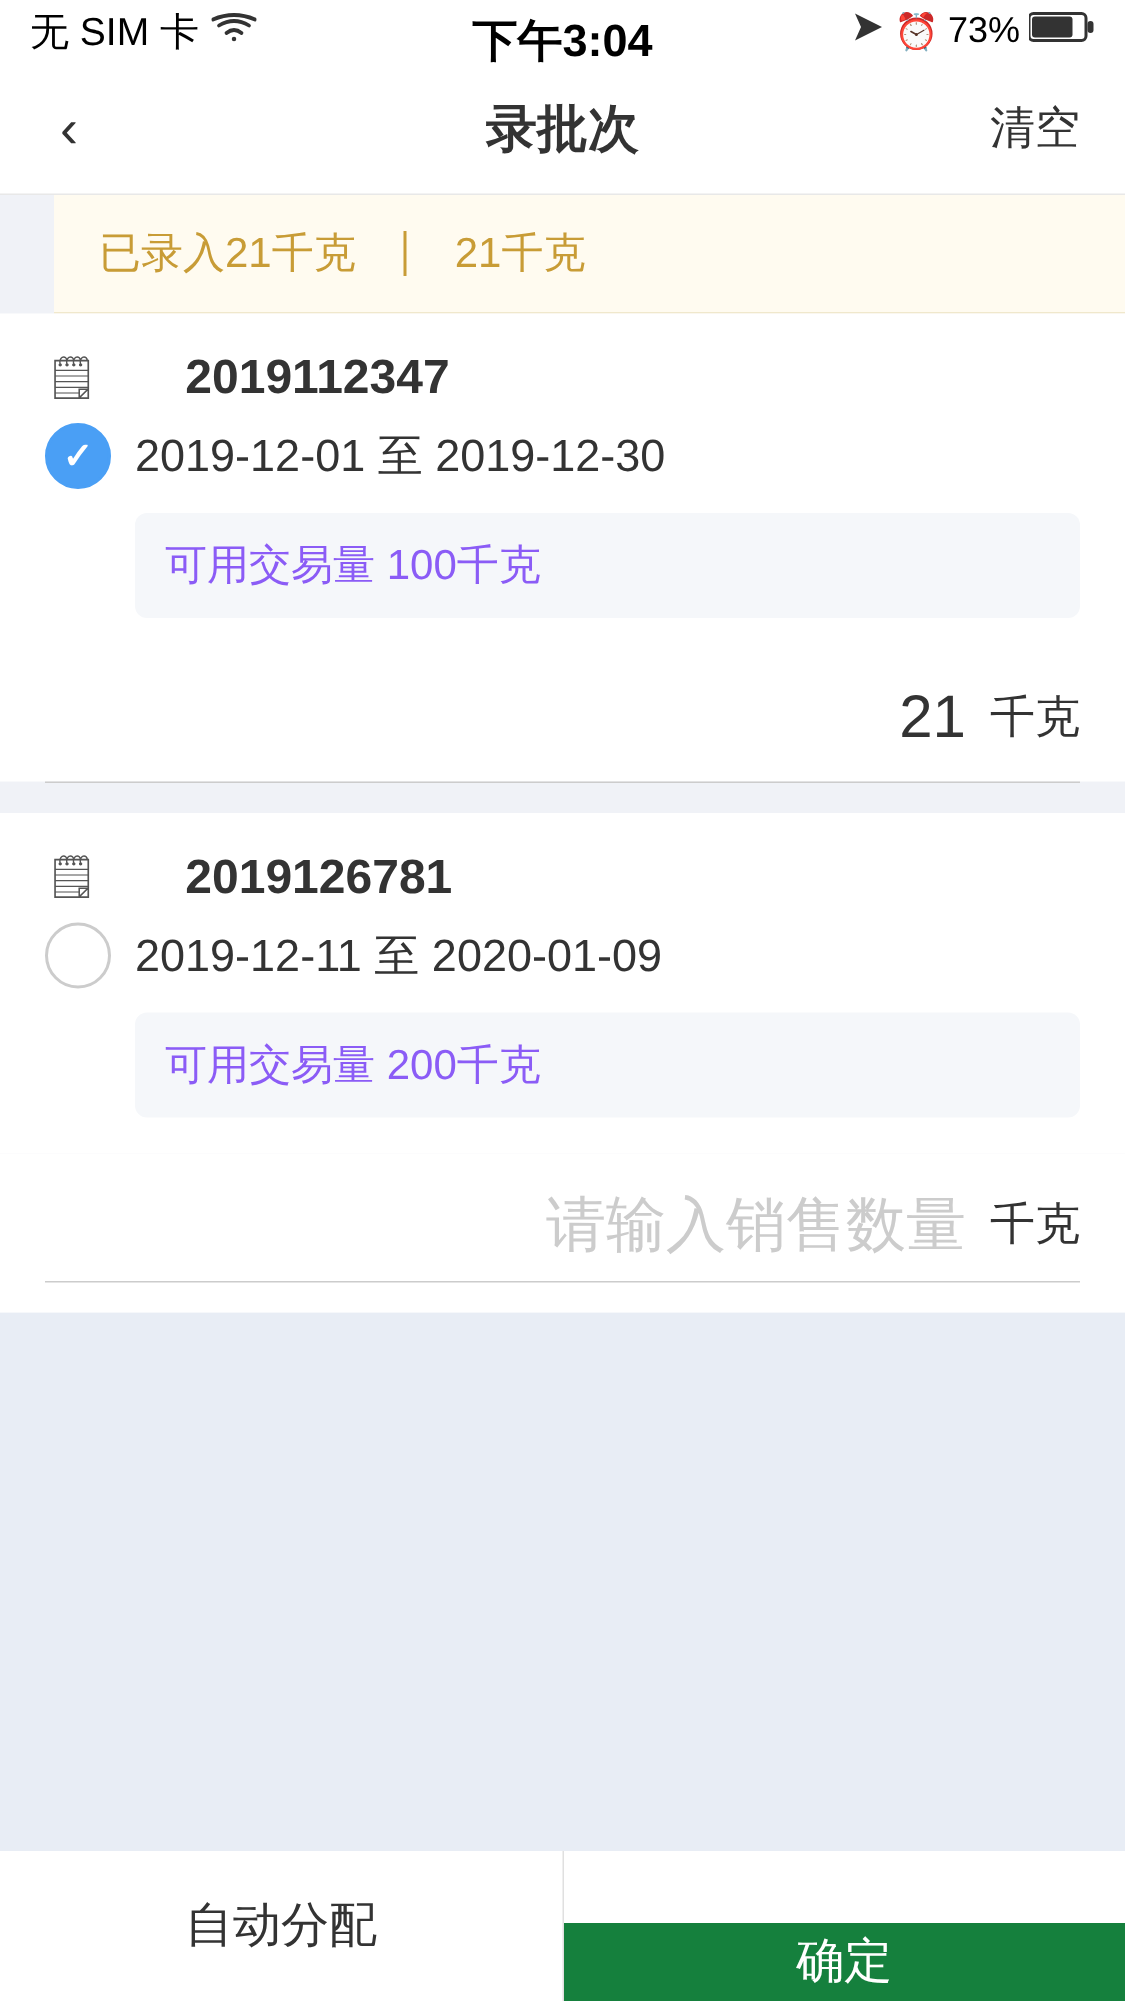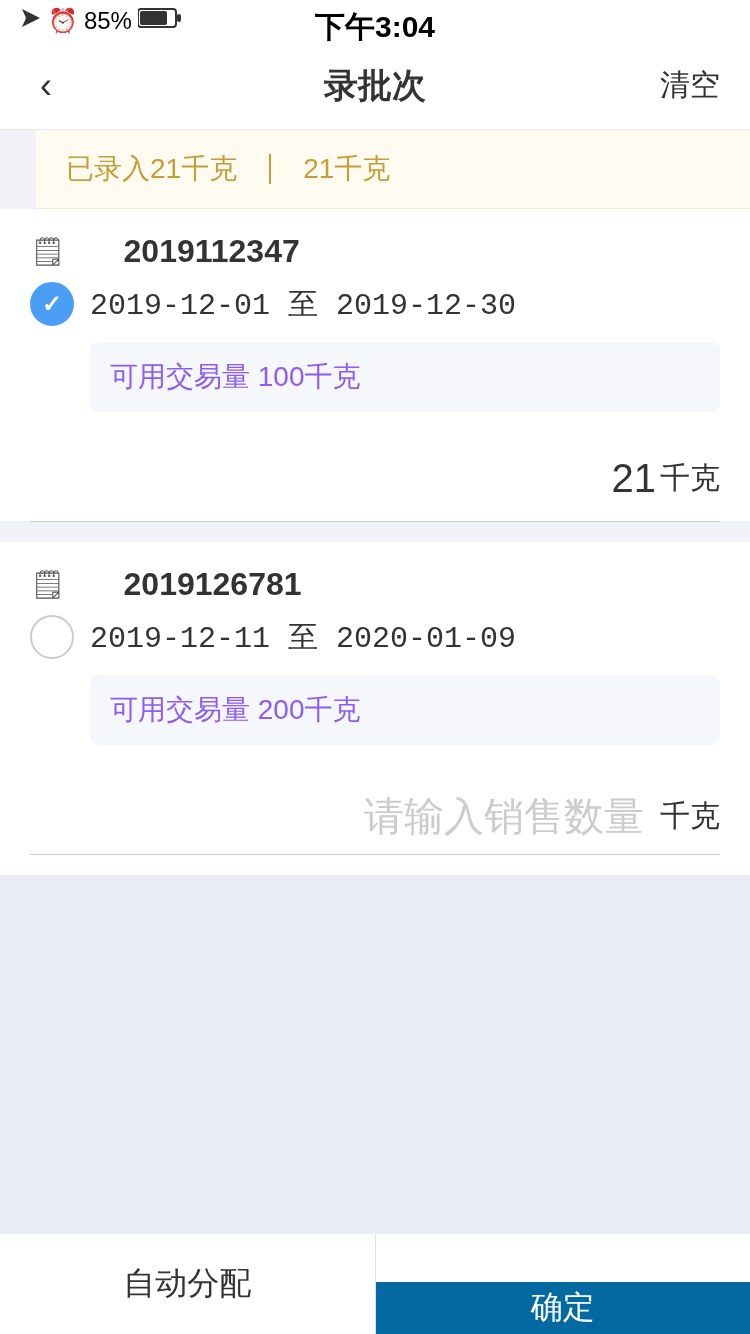--- a/index.html
+++ b/index.html
@@ -145,39 +145,38 @@
     }
     .radio-circle.checked::after {
       content: '✓';
       color: white;
       font-size: 24px;
       font-weight: bold;
     }
     .batch-date {
       font-size: 30px;
       color: #333;
-      font-family: Liberation Mono, monospace;
     }
     .available-qty {
       background: #f5f7fa;
       border-radius: 8px;
       padding: 16px 20px;
       font-size: 28px;
       color: #8b5cf6;
       margin-left: 60px;
     }
 
     
     .qty-row {
       display: flex;
       align-items: center;
       justify-content: flex-end;
       padding: 20px 30px;
       background: #fff;
-      gap: 4px;
+      gap: 16px;
     }
     .qty-value {
       font-size: 40px;
       font-weight: 500;
       color: #333;
     }
     .qty-unit {
       font-size: 30px;
       color: #333;
     }
@@ -226,21 +225,21 @@
       cursor: pointer;
       border-right: 1px solid #e0e0e0;
     }
     .btn-confirm {
       flex: 1;
       display: flex;
       align-items: center;
       justify-content: center;
       font-size: 32px;
       color: #fff;
-      background: #0369a1;
+      background: #15803d;
       border: none;
       cursor: pointer;
       margin-top: 48px;
     }
 
     
     .input-area-row {
       position: relative;
       padding: 20px 30px;
       background: #fff;
@@ -251,29 +250,40 @@
       justify-content: flex-end;
       gap: 16px;
       border-bottom: 1px solid #ccc;
       padding-bottom: 10px;
     }
   </style>
 </head>
 <body>
 
 <div class="status-bar">
+  <div class="status-left">
+    <span>无 SIM 卡</span>
+    <span>
+      <svg width="30" height="22" viewBox="0 0 30 22" fill="none">
+        <path d="M15 18 L15 18" stroke="#333" stroke-width="3" stroke-linecap="round"></path>
+        <path d="M10 14 Q15 10 20 14" stroke="#333" stroke-width="2.5" fill="none" stroke-linecap="round"></path>
+        <path d="M5 9 Q15 3 25 9" stroke="#333" stroke-width="2.5" fill="none" stroke-linecap="round"></path>
+        <path d="M1 5 Q15 -1 29 5" stroke="#333" stroke-width="2.5" fill="none" stroke-linecap="round"></path>
+      </svg>
+    </span>
+  </div>
   <span class="status-center">下午3:04</span>
   <div class="status-right">
     <span>
       <svg width="22" height="22" viewBox="0 0 22 22" fill="#333">
         <polygon points="2,2 20,11 2,20 6,11" fill="#333"></polygon>
       </svg>
     </span>
     <span>⏰</span>
-    <span>85%</span>
+    <span>73%</span>
     <span>
       <svg width="44" height="22" viewBox="0 0 44 22">
         <rect x="0" y="2" width="38" height="18" rx="3" ry="3" fill="none" stroke="#333" stroke-width="2"></rect>
         <rect x="2" y="4" width="27" height="14" rx="2" ry="2" fill="#333"></rect>
         <rect x="39" y="7" width="4" height="8" rx="2" ry="2" fill="#333"></rect>
       </svg>
     </span>
   </div>
 </div>
 

